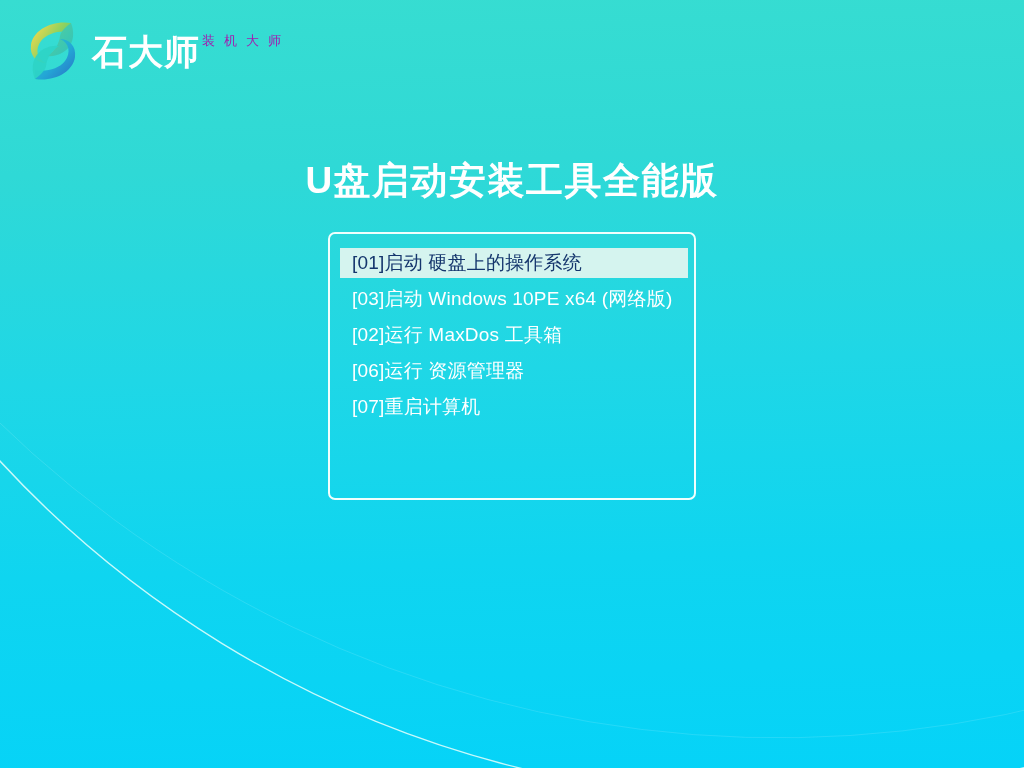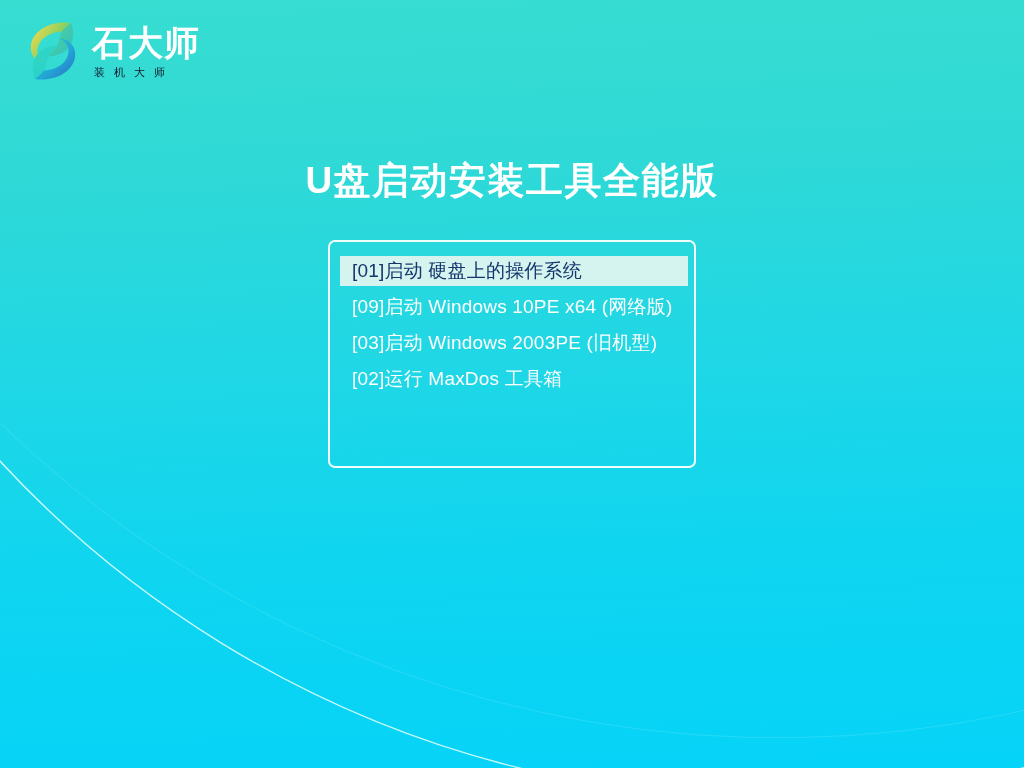--- a/index.html
+++ b/index.html
@@ -42,36 +42,36 @@
     gap: 10px;
     z-index: 5;
   }
   #logo-mark {
     width: 58px;
     height: 66px;
     display: block;
   }
   #logo-text-col {
     display: flex;
-    flex-direction: column;
+    flex-direction: row;
     justify-content: space-between;
     padding-top: 2px;
   }
   #logo-title {
     font-size: 35px;
     line-height: 40px;
     font-weight: bold;
     color: #ffffff;
     letter-spacing: 1px;
     white-space: nowrap;
   }
   #logo-sub {
-    font-size: 11px;
+    font-size: 13px;
     line-height: 18px;
-    color: #0f172a;
+    color: #a21caf;
     letter-spacing: 9px;
     padding-left: 2px;
     white-space: nowrap;
   }
 
   
   #main-title {
     position: absolute;
     left: 0;
     top: 158px;
@@ -82,23 +82,23 @@
     font-weight: bold;
     color: #ffffff;
     letter-spacing: 1.5px;
     z-index: 5;
   }
 
   
   #menu-box {
     position: absolute;
     left: 328px;
-    top: 240px;
+    top: 232px;
     width: 368px;
-    height: 228px;
+    height: 268px;
     border: 2px solid #f0fffd;
     border-radius: 7px;
     box-sizing: border-box;
     z-index: 5;
   }
   #menu-list {
     position: absolute;
     left: 10px;
     top: 14px;
     width: 348px;
@@ -182,17 +182,18 @@
     <div id="logo-title">石大师</div>
     <div id="logo-sub">装机大师</div>
   </div>
 </div>
 
 <div id="main-title">U盘启动安装工具全能版</div>
 
 <div id="menu-box">
   <div id="menu-list">
     <div class="menu-item selected">[01]启动 硬盘上的操作系统</div>
-    <div class="menu-item">[09]启动 Windows 10PE x64 (网络版)</div>
-    <div class="menu-item">[03]启动 Windows 2003PE (旧机型)</div>
+    <div class="menu-item">[03]启动 Windows 10PE x64 (网络版)</div>
     <div class="menu-item">[02]运行 MaxDos 工具箱</div>
+    <div class="menu-item">[06]运行 资源管理器</div>
+    <div class="menu-item">[07]重启计算机</div>
   </div>
 </div>
 
 </body></html>

